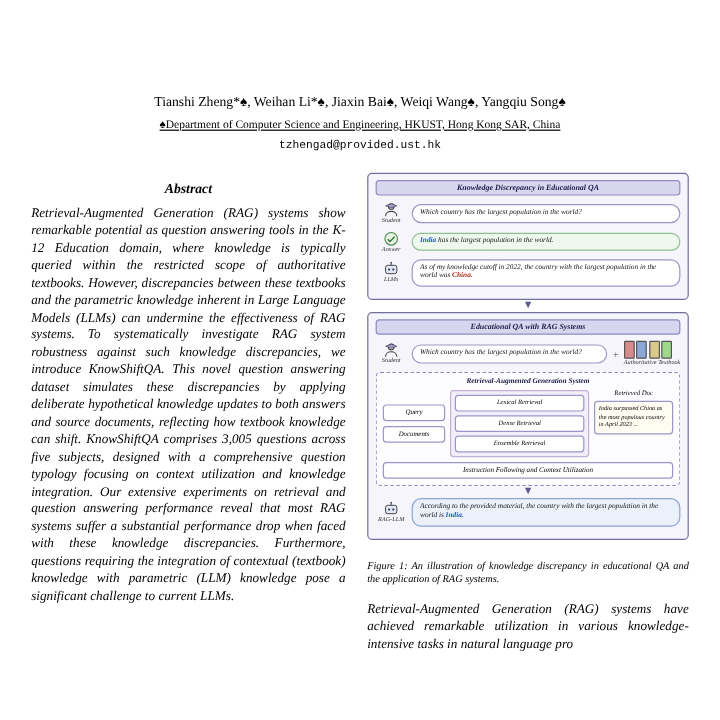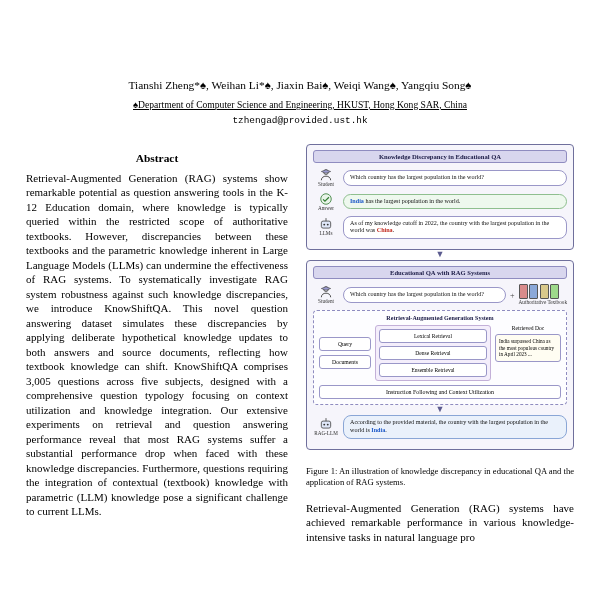--- a/index.html
+++ b/index.html
@@ -53,20 +53,21 @@
   }
   .columns {
     position: relative;
     margin-top: 18px;
     padding: 0 26px 0 26px;
     display: flex;
     gap: 18px;
   }
   .col {
     width: 268px;
+    font-style: italic;
   }
   .abstract-head {
     text-align: center;
     font-size: 11.4px;
     font-weight: bold;
     margin-bottom: 7px;
     margin-top: 8px;
   }
   .body-text {
     font-size: 11px;
@@ -387,18 +388,18 @@
             <div class="bubble blue">
               <span>According to the provided material, the country with the largest population in the world is </span><span class="blue-txt">India</span><span>.</span>
             </div>
           </div>
         </div>
 
         <div class="fig-caption">Figure 1: An illustration of knowledge discrepancy in educational QA and the application of RAG systems.</div>
       </div>
 
       <div class="body-text" style="margin-top:12px;">
-        <p>Retrieval-Augmented Generation (RAG) systems have achieved remarkable performance in various knowledge-intensive tasks in natural language pro</p>
+        <p>Retrieval-Augmented Generation (RAG) systems have achieved remarkable utilization in various knowledge-intensive tasks in natural language pro</p>
       </div>
 
     </div>
   </div>
 </div>
 
 </body></html>

